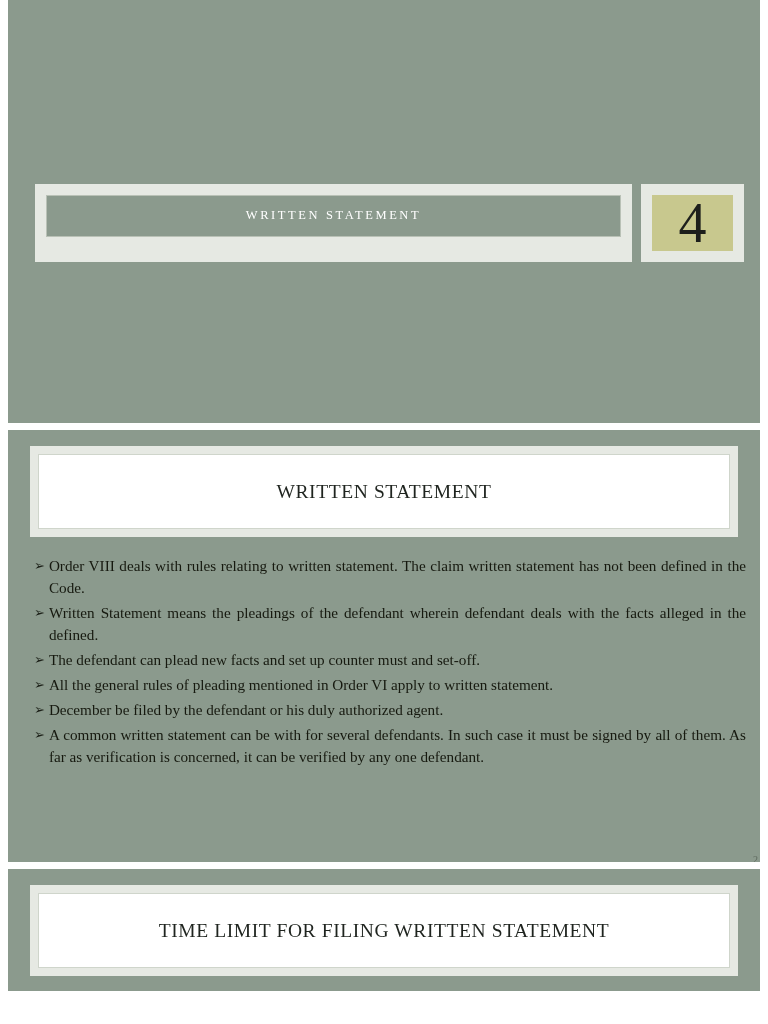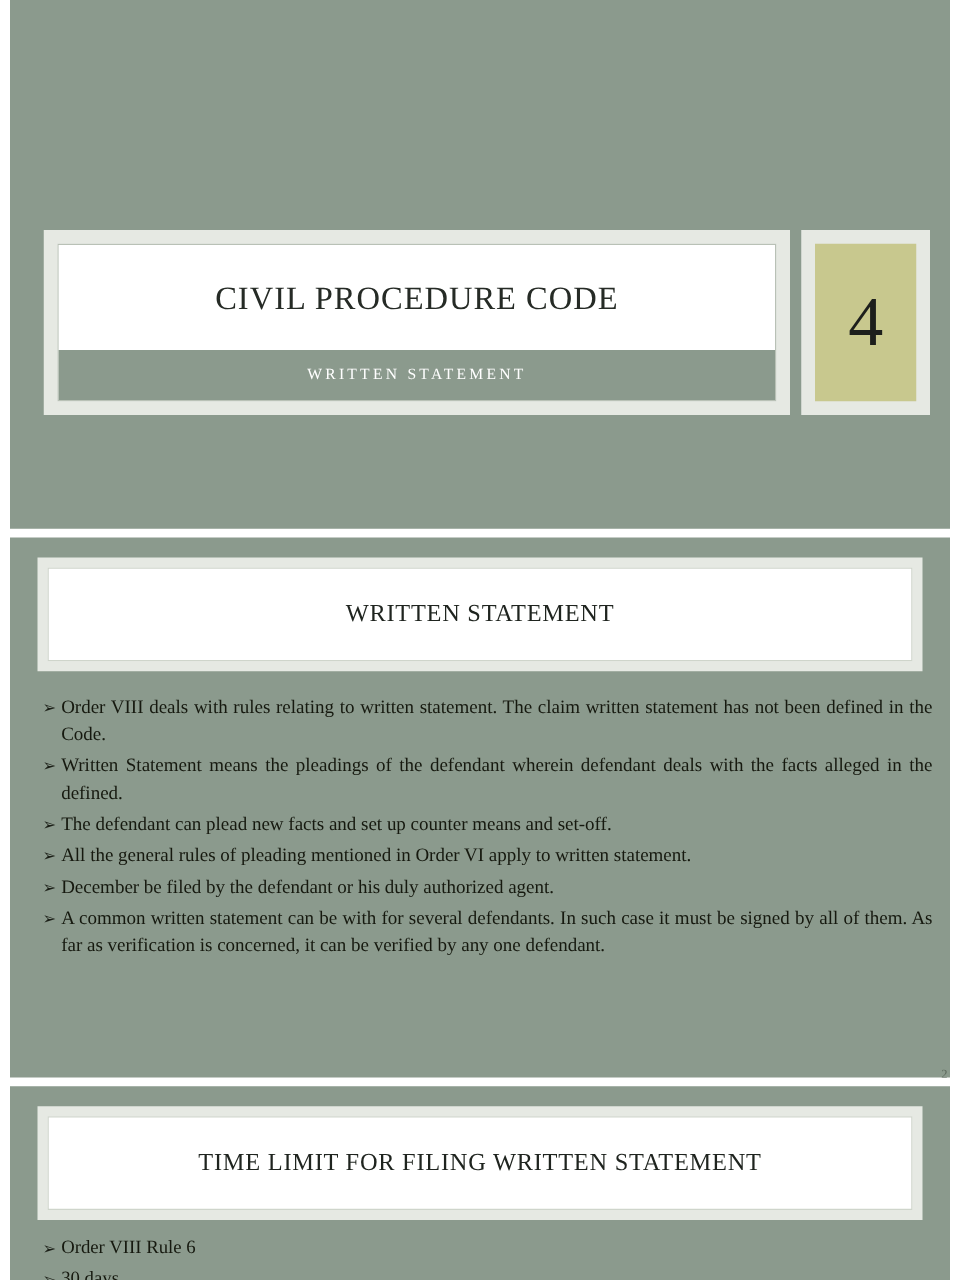--- a/index.html
+++ b/index.html
@@ -28,21 +28,21 @@
     overflow: hidden;
   }
   .slide-1 {
     height: 423px;
     padding-top: 0;
   }
   .slide-2 {
     height: 432px;
   }
   .slide-3 {
-    height: 155px;
+    height: 122px;
   }
 
   
   .title-wrap {
     position: absolute;
     left: 27px;
     top: 184px;
     display: flex;
     align-items: stretch;
     gap: 9px;
@@ -148,21 +148,20 @@
 </style>
 </head>
 <body>
 
 <div class="deck">
 
   <section class="slide slide-1">
     <div class="title-wrap">
       <div class="title-box">
         <div class="title-inner">
-          <div class="title-main">CIVIL PROCEDURE CODE</div>
           <div class="title-sub">WRITTEN STATEMENT</div>
         </div>
       </div>
       <div class="num-box">
         <div class="num-inner">4</div>
       </div>
     </div>
   </section>
 
   <section class="slide slide-2">
@@ -173,21 +172,21 @@
       <div class="bullet">
         <span class="arrow">➢</span>
         <span class="txt">Order VIII deals with rules relating to written statement. The claim written statement has not been defined in the Code.</span>
       </div>
       <div class="bullet">
         <span class="arrow">➢</span>
         <span class="txt">Written Statement means the pleadings of the defendant wherein defendant deals with the facts alleged in the defined.</span>
       </div>
       <div class="bullet">
         <span class="arrow">➢</span>
-        <span class="txt">The defendant can plead new facts and set up counter means and set-off.</span>
+        <span class="txt">The defendant can plead new facts and set up counter must and set-off.</span>
       </div>
       <div class="bullet">
         <span class="arrow">➢</span>
         <span class="txt">All the general rules of pleading mentioned in Order VI apply to written statement.</span>
       </div>
       <div class="bullet">
         <span class="arrow">➢</span>
         <span class="txt">December be filed by the defendant or his duly authorized agent.</span>
       </div>
       <div class="bullet">

